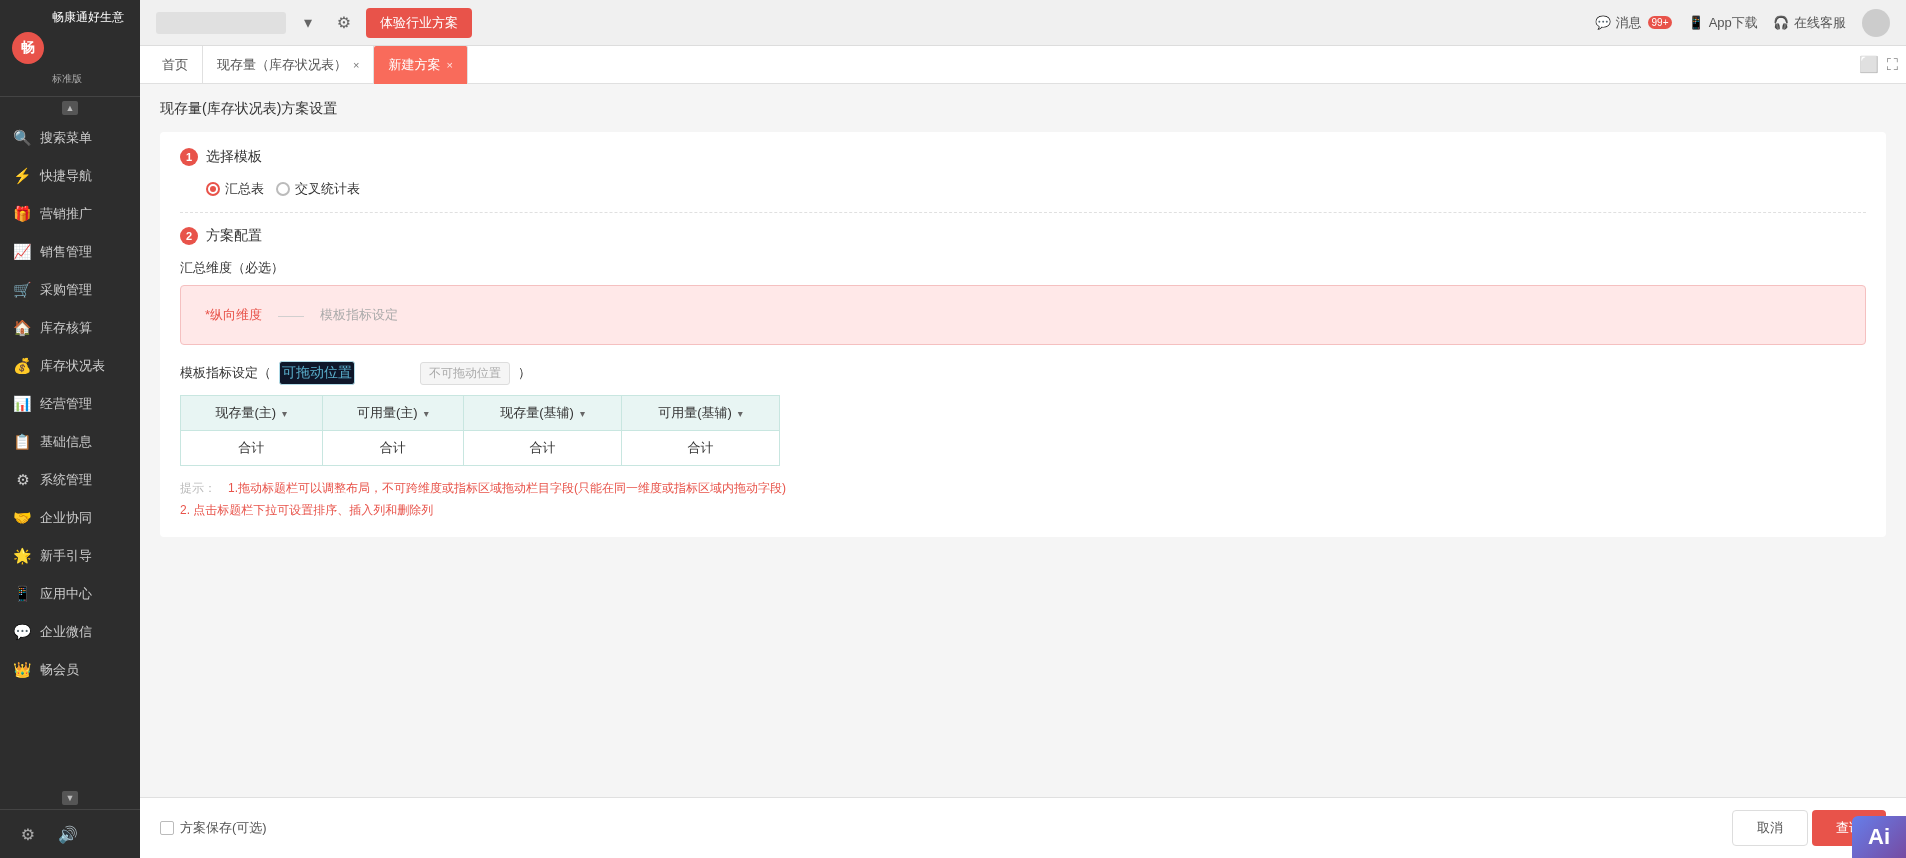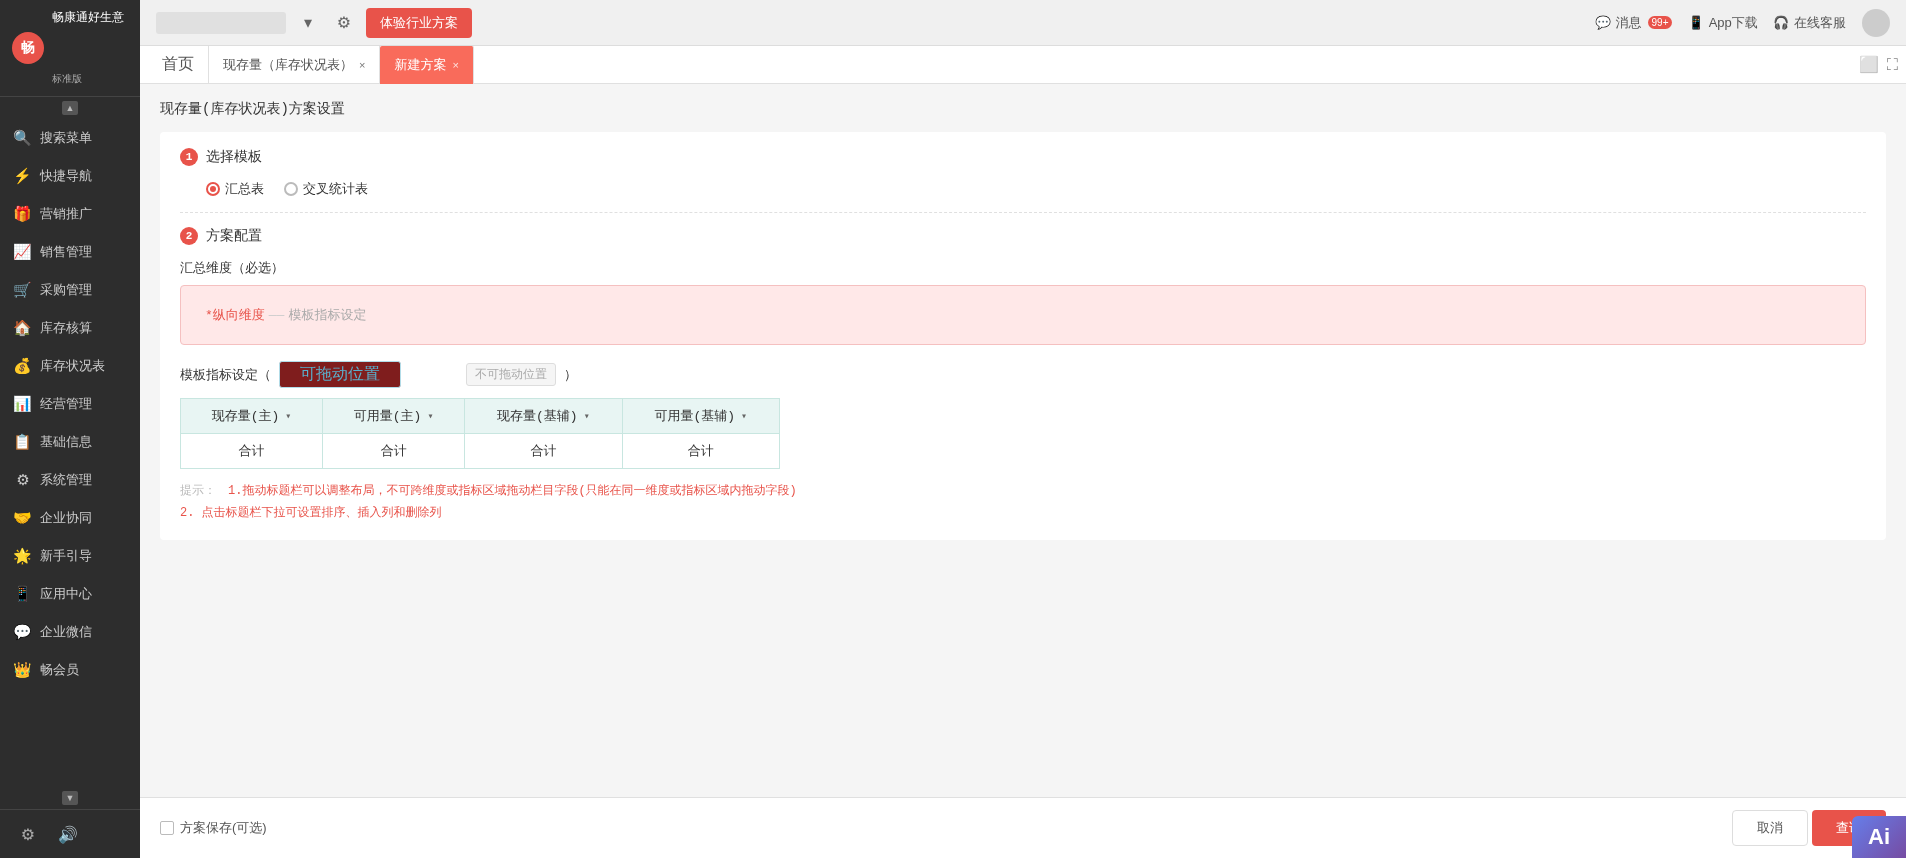--- a/index.html
+++ b/index.html
@@ -102,34 +102,33 @@
       display: flex; align-items: center; gap: 6px;
       cursor: pointer; font-size: 13px; color: #555;
       border-right: 1px solid #e0e0e0;
     }
     .tab.active {
       background: #f96b5b; color: white; border-radius: 2px 2px 0 0;
     }
     .tab-close {
       font-size: 11px; cursor: pointer; opacity: 0.8;
     }
-    .tab-home { font-size: 16px; color: #555; }
+    .tab-home { font-size: 13px; color: #555; }
     .tabs-right { margin-left: auto; display: flex; gap: 8px; }
     .tab-action-btn {
       background: none; border: none; cursor: pointer; font-size: 16px; color: #888;
     }
 
     
     .content-area {
       flex: 1;
       overflow-y: auto;
       background: #f5f5f5;
       padding: 16px 20px;
       position: relative;
-      font-family: Liberation Mono, monospace;
     }
 
     .page-title {
       font-size: 14px; color: #333; margin-bottom: 14px; font-weight: normal;
     }
 
     .section-card {
       background: white;
       border-radius: 4px;
       padding: 16px 20px;
@@ -143,21 +142,21 @@
     .step-num {
       width: 18px; height: 18px; border-radius: 50%;
       background: #e8534a; color: white;
       display: flex; align-items: center; justify-content: center;
       font-size: 11px; font-weight: bold; flex-shrink: 0;
     }
     .step-title { font-size: 14px; color: #333; font-weight: 500; }
 
     
     .template-options {
-      display: flex; gap: 20px; align-items: center; padding-left: 26px;
+      display: flex; gap: 12px; align-items: center; padding-left: 26px;
     }
     .radio-label { display: flex; align-items: center; gap: 5px; cursor: pointer; font-size: 13px; color: #333; }
     .radio-circle {
       width: 14px; height: 14px; border-radius: 50%; border: 2px solid #e8534a;
       display: flex; align-items: center; justify-content: center;
     }
     .radio-circle.checked::after {
       content: ''; width: 6px; height: 6px; border-radius: 50%; background: #e8534a;
     }
     .radio-circle.unchecked { border-color: #bbb; }
@@ -166,32 +165,32 @@
     .section-divider { border: none; border-top: 1px dashed #e0e0e0; margin: 14px 0; }
 
     
     .label-required { font-size: 13px; color: #333; margin-bottom: 8px; }
 
     
     .dimension-area {
       background: #ffe8e8; border: 1px solid #f5c0c0; border-radius: 4px;
       padding: 20px 24px; margin-bottom: 16px;
     }
-    .dimension-row { display: flex; align-items: center; gap: 4px; }
+    .dimension-row { display: flex; align-items: center; gap: 16px; }
     .dim-label { color: #e8534a; font-size: 13px; }
     .dim-divider { color: #ccc; }
     .dim-placeholder { color: #aaa; font-size: 13px; }
 
     
     .indicator-settings { margin-bottom: 10px; }
     .indicator-settings-label { font-size: 13px; color: #333; display: flex; align-items: center; gap: 8px; margin-bottom: 10px; }
     .indicator-chip {
       display: inline-flex; align-items: center;
-      background: #7f1d1d; border: 1px solid #b2dce8;
-      border-radius: 3px; padding: 2px 20px; font-size: 16px; color: #5aafcc;
+      background: #0f172a; border: 1px solid #b2dce8;
+      border-radius: 3px; padding: 2px 2px; font-size: 14px; color: #5aafcc;
     }
     .indicator-chip-inactive {
       display: inline-flex; align-items: center;
       background: #f5f5f5; border: 1px solid #ddd;
       border-radius: 3px; padding: 2px 8px; font-size: 12px; color: #aaa; margin-left: 36px;
     }
 
     
     .stats-section-label {
       color: #4db6ac; font-size: 13px; margin-bottom: 6px;

